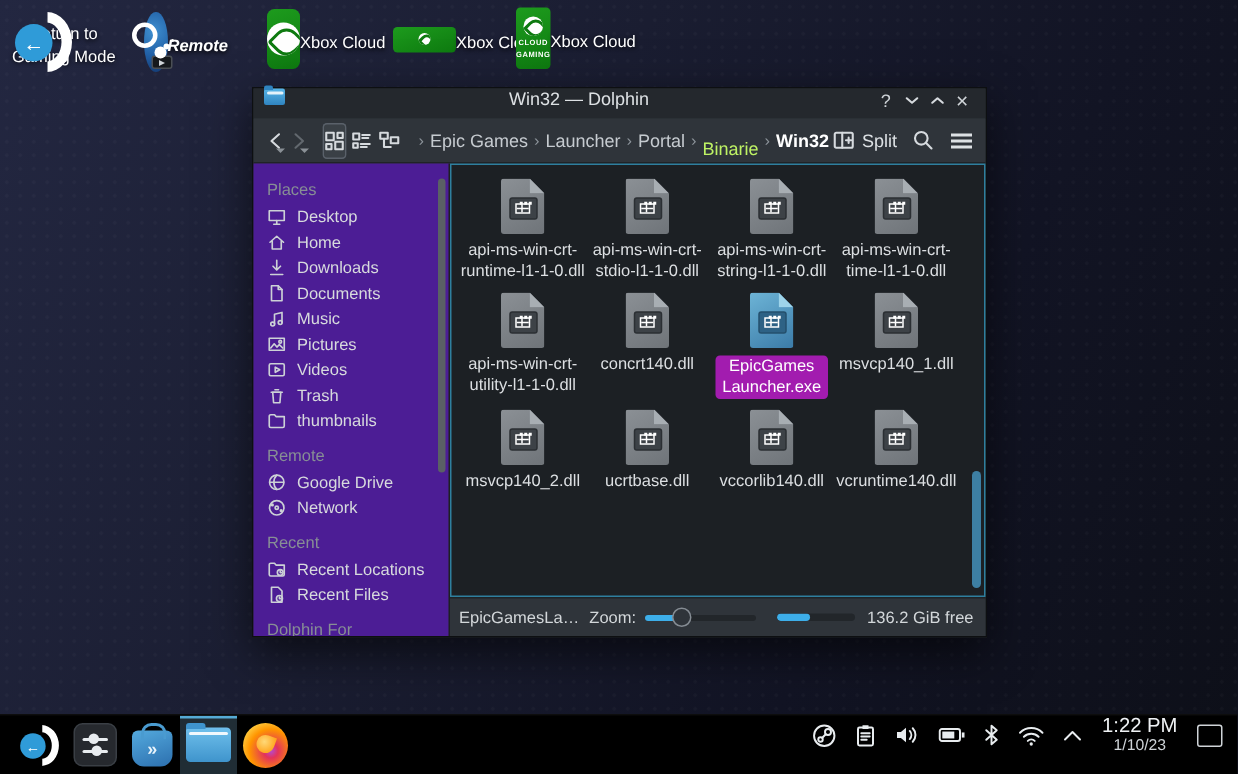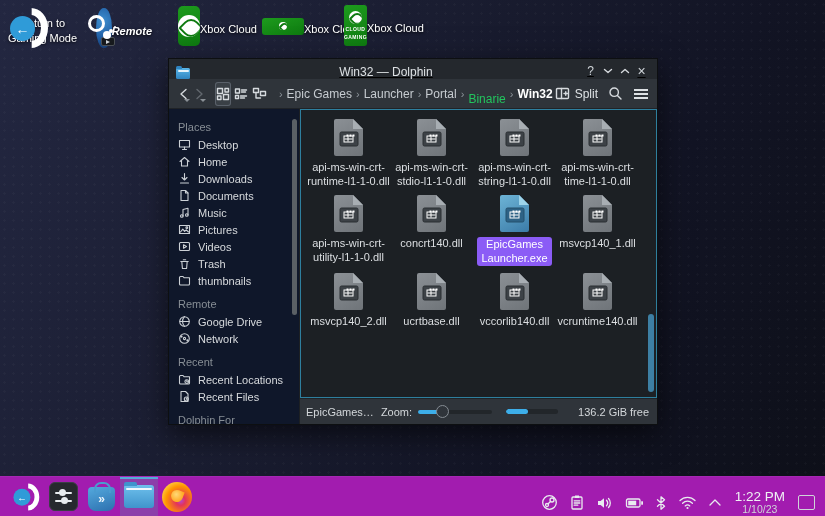--- a/index.html
+++ b/index.html
@@ -40,49 +40,49 @@
     display:flex; align-items:center; justify-content:center; }
   .xball { background:#fff; border-radius:50%; position:relative; overflow:hidden; }
   .xball::after { content:""; position:absolute; left:18%; top:18%; width:64%; height:64%;
     border:2px solid #0e7a10; border-radius:50% 10% 50% 10%; transform:rotate(45deg); }
   .xsub { color:#fff; font-size:5px; line-height:6px; font-weight:bold; text-align:center; letter-spacing:.4px;}
 
   
   .win { position:absolute; left:168px; top:58px; width:490px; height:367px; z-index:3;
     background:#2b3036; border:1px solid #0d0f11; box-shadow:0 10px 28px rgba(0,0,0,.6);
     display:flex; flex-direction:column; }
-  .titlebar { height:20px; background:#24282d; display:flex; align-items:flex-end; padding:0 7px; flex:none;text-decoration:underline; }
+  .titlebar { height:20px; background:#24282d; display:flex; align-items:flex-start; padding:0 7px; flex:none; }
   .tb-title { flex:1; text-align:center; color:#dde1e4; font-size:12px; }
   .tb-btn { width:17px; height:16px; display:flex; align-items:center; justify-content:center;
     color:#cfd4d8; font-size:12px; }
   .mini-folder { width:14px; height:11px; position:relative; background:linear-gradient(#59b6e8,#2f84c0);
     border-radius:1.5px; }
   .mini-folder::before { content:""; position:absolute; left:0; top:-2px; width:6px; height:3px;
     background:#2f84c0; border-radius:1.5px 1.5px 0 0; }
   .mini-folder::after { content:""; position:absolute; left:1.5px; top:2px; right:1.5px; height:1.5px;
     background:rgba(255,255,255,.85); border-radius:1px; }
 
   .toolbar { height:30px; background:#2f343a; border-bottom:1px solid #202327; display:flex;
     align-items:center; padding:0 8px; gap:2px; flex:none; }
   .nav-btn { width:22px; height:22px; position:relative; display:flex; align-items:center; justify-content:center; }
   .nav-caret { position:absolute; right:1px; bottom:3px; width:0; height:0;
     border-left:3px solid transparent; border-right:3px solid transparent; border-top:3px solid #8a9096; }
   .vbtn { width:26px; height:24px; display:flex; align-items:center; justify-content:center; border-radius:3px; }
   .vbtn.sel { background:#3a4046; box-shadow:inset 0 0 0 1px #5a616a; }
   .crumb { display:flex; align-items:center; margin-left:8px; font-size:12px; color:#c6cbd0; gap:3px; white-space:nowrap; }
   .crumb .sep { color:#8d949b; font-size:11px; padding:0 1px; }
   .crumb .cur { color:#fff; font-weight:bold; }
-  .crumb .fade { color:#22c55e;margin-top:10px; }
+  .crumb .fade { color:#bef264;margin-top:10px; }
   .tool-right { margin-left:auto; display:flex; align-items:center; gap:10px; }
   .split-btn { display:flex; align-items:center; gap:5px; color:#dde1e4; font-size:12px; }
 
   .winbody { flex:1; display:flex; min-height:0; }
 
   
-  .sidebar { width:131px; flex:none; background:#0f172a; border-right:1px solid #1d2023;
+  .sidebar { width:131px; flex:none; background:#4c1d95; border-right:1px solid #1d2023;
     position:relative; overflow:hidden; padding-top:3px; font-size:11px; }
   .side-h { color:#878e95; margin:9px 0 3px 9px; }
   .side-item { height:17px; display:flex; align-items:center; gap:7px; padding-left:9px; color:#d7dadd; }
   .side-item svg { flex:none; }
   .side-scroll { position:absolute; right:2px; top:10px; width:5px; height:196px; border-radius:3px; background:#5a6065; }
 
   
   .maincol { flex:1; display:flex; flex-direction:column; min-width:0; }
   .view { flex:1; border:1px solid #2e7f9e; background:#1c2024; position:relative; overflow:hidden;
     padding:2px 0 0 6px; display:flex; flex-wrap:wrap; align-content:flex-start; }
@@ -101,38 +101,38 @@
   .fwin .dots { position:absolute; top:2.5px; right:3px; width:1.5px; height:1.5px; background:#fff;
     box-shadow:-3px 0 #fff, -6px 0 #fff; }
   .fwin .fgrid { position:absolute; left:3px; bottom:2.5px; width:10px; height:7.5px; border:1px solid #fff;
     background:linear-gradient(#fff,#fff) 50% 0/1px 100% no-repeat, linear-gradient(#fff,#fff) 0 50%/100% 1px no-repeat; }
   .fcell.exe .page { background:linear-gradient(150deg,#6db4d6,#3b7ba8); }
   .fcell.exe .fold { background:#9ed4ea; }
   .fcell.exe .fwin { background:#2e6285; border-color:#25506d; }
   .flabel { font-size:11px; line-height:13.5px; color:#dcdfe2; text-align:center; }
   .flabel span { display:block; white-space:nowrap; }
   .flabel span:empty { display:none; }
-  .fcell.sel .flabel { background:#8b5cf6; color:#fff; border-radius:3px; padding:1px 4px; }
+  .fcell.sel .flabel { background:#a21caf; color:#fff; border-radius:3px; padding:1px 4px; }
 
   
   .statusbar { height:26px; flex:none; background:#2f343a; border-top:1px solid #1f2327;
     display:flex; align-items:center; padding:0 8px 0 6px; gap:6px; font-size:11px; color:#d3d7da; white-space:nowrap; }
   .zslider { position:relative; width:74px; height:14px; flex:none; }
   .zslider .track { position:absolute; left:0; right:0; top:5px; height:4px; border-radius:2px; background:#22262a; }
   .zslider .fill { position:absolute; left:0; top:5px; height:4px; border-radius:2px; background:#3daee9; width:30%; }
   .zslider .knob { position:absolute; left:24%; top:0; width:13px; height:13px; border-radius:50%;
     background:#2f343a; border:1px solid #858c93; }
   .capbar { position:relative; width:52px; height:5px; border-radius:2.5px; background:#22262a;
     overflow:hidden; flex:none; margin-left:8px; }
   .capbar .used { position:absolute; left:0; top:0; bottom:0; width:42%; background:#3daee9; border-radius:2.5px; }
-  .freetext { margin-left:14px; }
-
-  
-  .taskbar { position:absolute; left:0; right:0; bottom:0; height:40px; background:#a21caf;
-    border-top:1px solid rgba(255,255,255,.05); display:flex; align-items:flex-end; z-index:5; padding:0 6px; }
+  .freetext { margin-left:2px; }
+
+  
+  .taskbar { position:absolute; left:0; right:0; bottom:0; height:40px; background:#000000;
+    border-top:1px solid rgba(255,255,255,.05); display:flex; align-items:flex-start; z-index:5; padding:0 6px; }
   .task-left { display:flex; align-items:center; height:100%; }
   .task-ico { width:38px; height:100%; display:flex; align-items:center; justify-content:center; position:relative; }
   .task-ico.active { background:rgba(96,138,160,.33); box-shadow:inset 0 2px 0 #55abd6; }
   .tb-ret { transform:scale(.68); }
   .settings-art { width:29px; height:29px; background:#26292e; border:1px solid #3a3f45; border-radius:6px;
     display:flex; flex-direction:column; justify-content:center; gap:6px; padding:0 5px; }
   .settings-art i { display:block; height:2px; background:#e8ecef; border-radius:1px; position:relative; }
   .settings-art i::after { content:""; position:absolute; top:-2.5px; width:7px; height:7px; border-radius:50%;
     background:#e8ecef; }
   .settings-art i:nth-child(1)::after { left:4px; }

